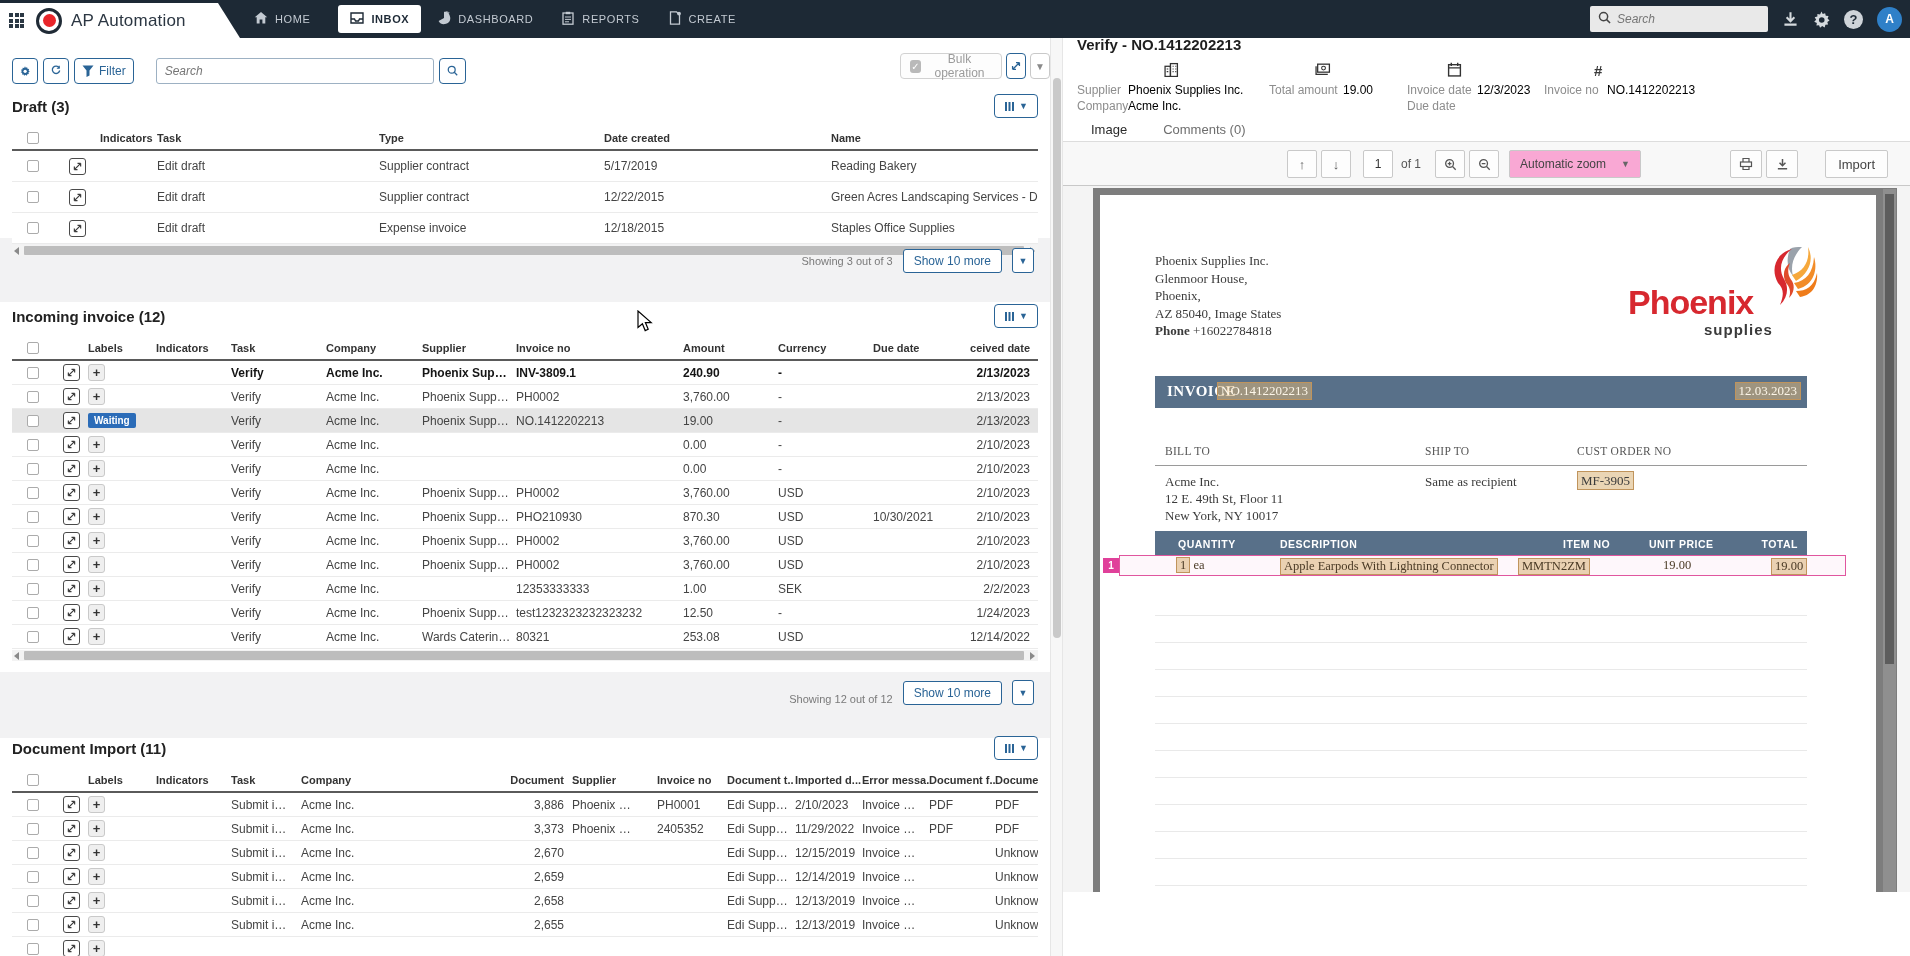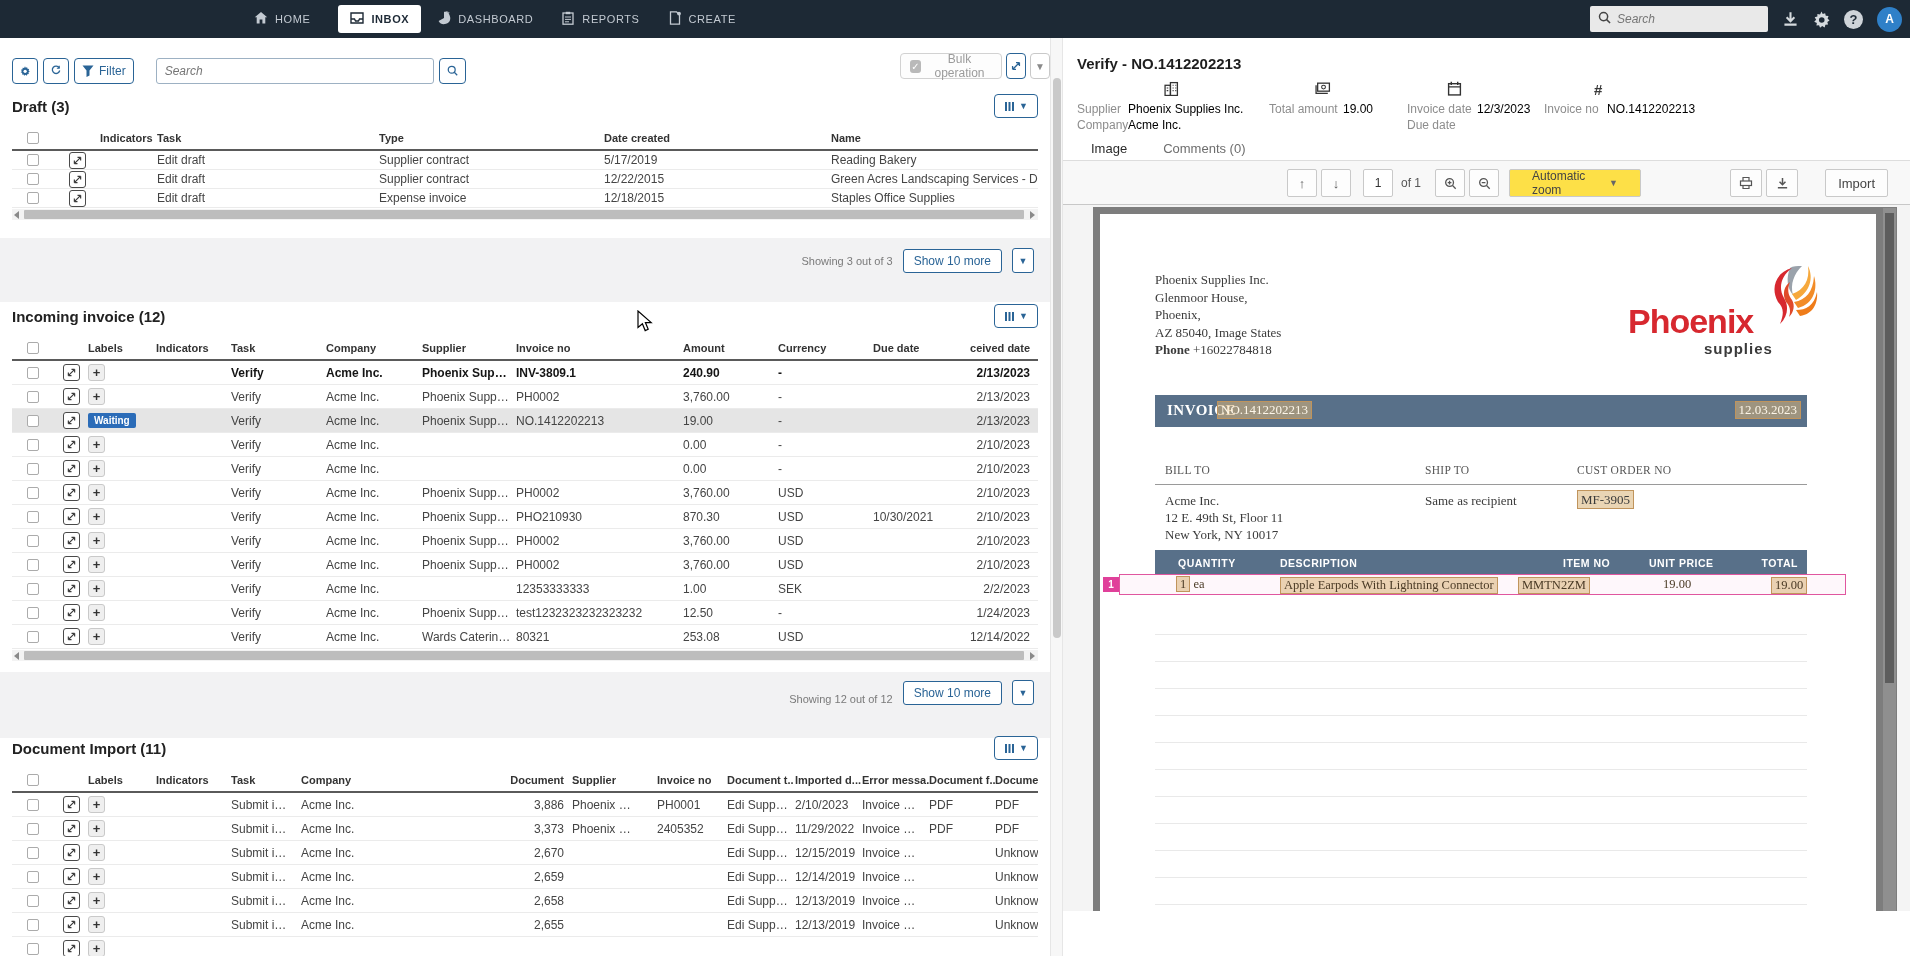--- a/index.html
+++ b/index.html
@@ -44,21 +44,21 @@
   #sec-draft { top:58px; } #sec-incoming { top:268px; } #sec-doc { top:700px; }
   .sec-head { position:relative; height:30px; }
   .sec-head h2 { font-size:15px; color:#222; font-weight:bold; padding-top:2px; }
   .cols-btn { position:absolute; right:0; top:-2px; width:44px; height:24px; border:1px solid #2a6496; border-radius:4px; background:#fff; display:flex; align-items:center; justify-content:center; gap:4px; color:#2a6496; cursor:pointer; font-size:9px; }
 
   .grid { display:grid; align-items:center; }
   .draft-grid { grid-template-columns:42px 46px 57px 222px 225px 227px 1fr; }
   .inc-grid { grid-template-columns:42px 34px 68px 75px 95px 96px 94px 167px 95px 95px 97px 68px; }
   .doc-grid { grid-template-columns:42px 34px 68px 75px 70px 191px 80px 85px 70px 68px 67px 67px 66px 43px; }
   .thead { height:25px; border-bottom:2px solid #5a5a5a; font-size:11px; font-weight:bold; color:#333; }
-  .row { height:19px; border-bottom:1px solid #ebebeb; font-size:12px; color:#444; background:#fff; }
+  .row { height:31px; border-bottom:1px solid #ebebeb; font-size:12px; color:#444; background:#fff; }
   .inc-grid.row, .doc-grid.row { height:24px; }
   .row.unread { font-weight:bold; color:#151515; }
   .row.selected { background:#e5e5e5; }
   .c { display:flex; align-items:center; overflow:hidden; white-space:nowrap; padding-right:6px; }
   .c.ctr { justify-content:center; padding-right:0; }
   .c.ra { justify-content:flex-end; padding-right:8px; }
   .cbx { width:12px; height:12px; border:1px solid #ababab; border-radius:2px; background:#fff; display:inline-block; }
   .exbtn { width:17px; height:17px; border:1px solid #4a4a4a; border-radius:3px; background:#fff; display:flex; align-items:center; justify-content:center; cursor:pointer; }
   .plus { width:17px; height:17px; border:1px solid #c9c9c9; border-radius:3px; background:#efefef; color:#333; font-size:13px; font-weight:bold; line-height:14px; display:flex; align-items:center; justify-content:center; cursor:pointer; }
   .badge { background:#2b6cb8; color:#fff; font-size:10px; font-weight:bold; padding:2px 6px; border-radius:2px; }
@@ -73,35 +73,35 @@
   #footer-draft { top:210px; } #footer-inc { top:642px;align-items:flex-end; }
   .showing { font-size:11px; color:#7a7a7a; }
   .more-btn { border:1px solid #2a6496; color:#2a6496; background:#fff; font-size:12px; border-radius:3px; padding:4px 10px; cursor:pointer; font-family:"Liberation Sans",sans-serif; }
   .more-chev { width:22px; height:25px; border:1px solid #2a6496; color:#2a6496; background:#fff; border-radius:3px; font-size:9px; display:flex; align-items:center; justify-content:center; cursor:pointer; }
 
   
   .vscroll { position:absolute; top:38px; left:1050px; width:13px; height:918px; background:#f7f7f7; border-left:1px solid #e6e6e6; border-right:1px solid #e6e6e6; }
   .vthumb { position:absolute; top:40px; left:2px; width:8px; height:560px; background:#c9c9c9; border-radius:4px; }
 
   
-  .right-panel { position:absolute; top:45px; left:1063px; width:847px; height:866px; background:#fff; overflow:hidden; }
+  .right-panel { position:absolute; top:26px; left:1063px; width:847px; height:866px; background:#fff; overflow:hidden; }
   .rp-title { position:absolute; left:14px; top:10px; font-size:15px; font-weight:bold; color:#1e1e1e; }
   .fld-ic { position:absolute; top:36px; color:#3a3a3a; }
   .fld { position:absolute; font-size:12px; }
   .fld .lab { color:#8d8d8d; }
   .tabs { position:absolute; left:14px; top:92px; display:flex; gap:8px; }
   .tab { font-size:13px; color:#6d6d6d; padding:4px 14px 8px 14px; cursor:pointer; }
   .tab.active { color:#2a2a2a; border-bottom:3px solid #2779bd; }
   .tabs-rule { position:absolute; left:0; top:115px; width:847px; height:1px; background:#ddd; }
 
   .pdf-toolbar { position:absolute; left:0; top:116px; width:847px; height:44px; background:#f8f8f8; border-bottom:1px solid #c8c8c8; }
   .pbtn { position:absolute; top:8px; height:28px; background:#fdfdfd; border:1px solid #c9c9c9; border-radius:2px; display:flex; align-items:center; justify-content:center; color:#555; cursor:pointer; font-size:13px; }
   .page-input { position:absolute; top:8px; height:28px; width:30px; border:1px solid #c9c9c9; border-radius:2px; text-align:center; font-size:12px; color:#333; outline:none; background:#fff; }
   .of-label { position:absolute; top:15px; font-size:12px; color:#555; }
-  .zoom-select { position:absolute; top:8px; height:28px; width:132px; background:#fde047; border:1px solid #c9c9c9; border-radius:2px; display:flex; align-items:center; justify-content:space-between; padding:0 22px; font-size:12px; color:#444; cursor:pointer; }
+  .zoom-select { position:absolute; top:8px; height:28px; width:132px; background:#f9a8d4; border:1px solid #c9c9c9; border-radius:2px; display:flex; align-items:center; justify-content:space-between; padding:0 10px; font-size:12px; color:#444; cursor:pointer; }
   .del-btn { position:absolute; top:8px; right:22px; height:28px; background:#fdfdfd; border:1px solid #c9c9c9; border-radius:2px; padding:0 12px; font-size:13px; color:#444; cursor:pointer; font-family:"Liberation Sans",sans-serif; }
 
   .pdf-area { position:absolute; left:0; top:160px; width:847px; height:758px; background:#f4f4f4; }
   .viewer { position:absolute; left:30px; top:2px; width:804px; height:756px; background:#7d7d7d; }
   .page { position:absolute; left:7px; top:7px; width:776px; height:800px; background:#fff; }
   .pg-scroll { position:absolute; right:1px; top:1px; width:13px; height:754px; background:#8f8f8f; }
   .pg-thumb { position:absolute; left:2px; top:5px; width:9px; height:470px; background:#5d5d5d; }
   .inv-addr { position:absolute; left:55px; top:57px; font-family:"Liberation Serif",serif; font-size:13px; line-height:17.5px; color:#3b3b3b; }
   .inv-logo { position:absolute; left:528px; top:50px; width:196px; height:110px; }
   .logo-word { position:absolute; left:0; top:38px; font-size:34px; font-weight:bold; color:#d7282f; letter-spacing:-1px; }
@@ -124,20 +124,37 @@
   .subtotal-rule { position:absolute; left:55px; top:731px; width:652px; height:1px; background:#b5b5b5; }
   .sub-lab { position:absolute; left:353px; top:738px; font-family:"Liberation Serif",serif; font-size:11.5px; color:#444; letter-spacing:.3px; }
   .sub-val { position:absolute; left:578px; top:738px; font-family:"Liberation Serif",serif; font-size:12px; color:#3b3b3b; }
 
   .cursor { position:absolute; left:637px; top:310px; z-index:99; pointer-events:none; }
 </style>
 </head>
 <body>
 
 <div class="topbar">
+  <div class="brand">
+    <div class="grid-icon">
+      <span></span>
+        <span></span>
+        <span></span>
+        <span></span>
+        <span></span>
+        <span></span>
+        <span></span>
+        <span></span>
+        <span></span>
+    </div>
+    <div class="logo">
+        <span class="logo-dot"></span>
+      </div>
+    <div class="brand-title">AP Automation</div>
+  </div>
   <div class="nav" id="nav">
       <div class="nav-item">
         <span><svg viewBox="0 0 14 14" width="14" height="14">
             <path d="M7 1 L13.2 6.3 H11.3 V12.5 H8.4 V8.6 H5.6 V12.5 H2.7 V6.3 H0.8 Z" fill="currentColor"></path>
           </svg></span>
         <span>HOME</span>
       </div>
       <div class="nav-item active">
         <span><svg viewBox="0 0 14 14" width="14" height="14">
             <path d="M1 2 H13 V12 H1 Z M1 8 H4.5 L5.5 10 H8.5 L9.5 8 H13" fill="none" stroke="currentColor" stroke-width="1.4"></path>

